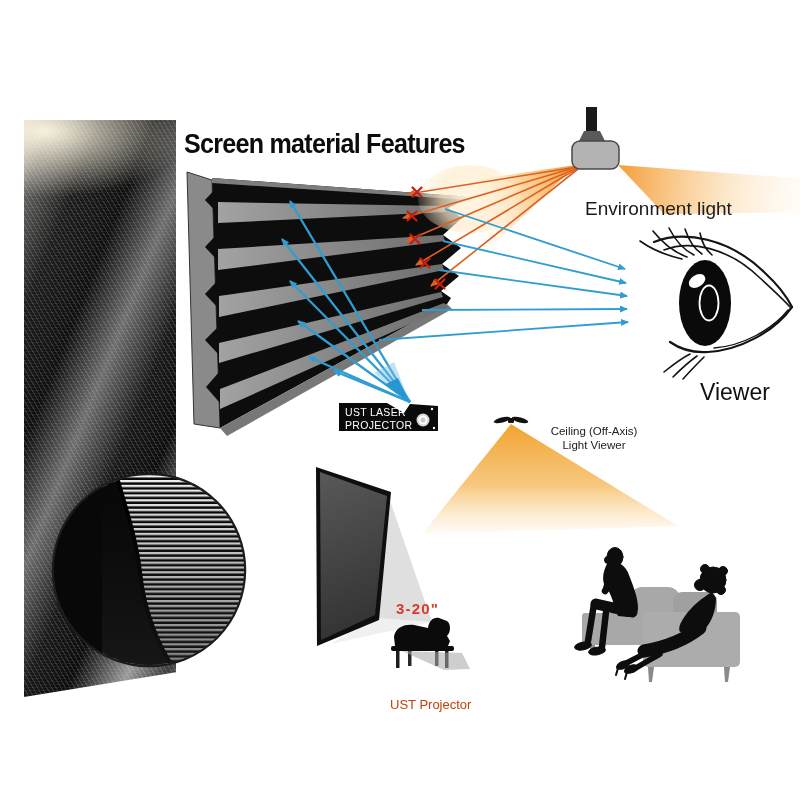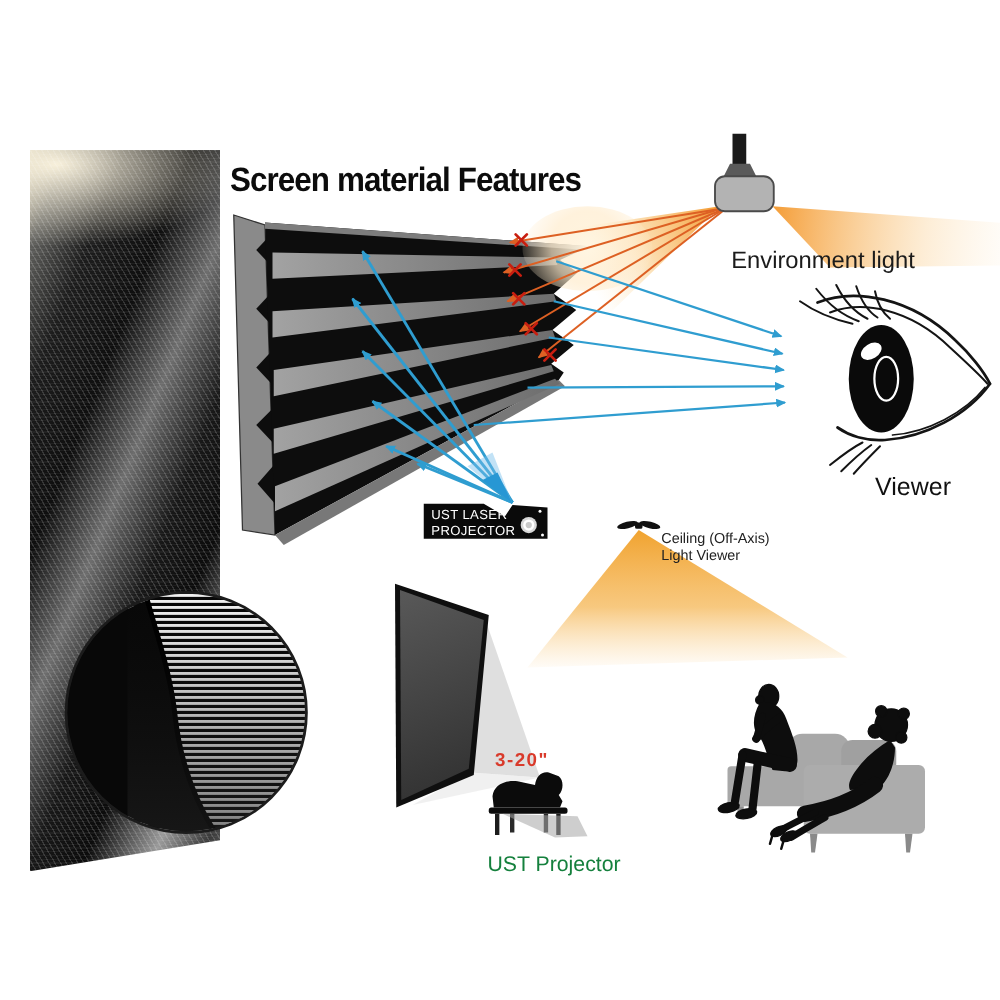--- a/index.html
+++ b/index.html
@@ -13,27 +13,27 @@
       repeating-linear-gradient(0deg, rgba(255,255,255,.05) 0 1px, rgba(0,0,0,0) 1px 3px),
       radial-gradient(ellipse 260px 120px at 14% 2%, rgba(255,247,225,.95) 0%, rgba(255,247,225,0) 55%),
       linear-gradient(112deg,#b8b29e 0%,#5f5f5c 8%,#1d1d1d 20%,#0f0f0f 34%,#6e6e6e 47%,
                       #181818 60%,#0c0c0c 71%,#9a9a9a 85%,#3a3a3a 95%,#5a5a5a 100%);
   }
   svg{position:absolute;left:0;top:0;}
   .label{position:absolute;color:#111;white-space:nowrap;}
   #title{left:160px;top:129px;font-size:27px;font-weight:800;letter-spacing:-.8px;
          color:#0c0c0c;transform:scaleX(.93);transform-origin:left top;}
   #env-light-label{left:561px;top:198px;font-size:19px;color:#1b1b1b;}
-  #viewer-label{left:676px;top:379px;font-size:20px;}
+  #viewer-label{left:676px;top:379px;font-size:23px;}
   #proj-box-label{left:321px;top:406px;font-size:10.5px;font-weight:normal;color:#fff;
                   line-height:12.5px;letter-spacing:.3px;}
-  #ceiling-label{left:505px;top:425px;width:130px;font-size:11.5px;
+  #ceiling-label{left:505px;top:425px;width:130px;text-align:center;font-size:11.5px;
                  color:#222;line-height:13.5px;white-space:nowrap;}
   #throw-label{left:372px;top:600px;font-size:15px;font-weight:bold;color:#d93a2b;letter-spacing:1.2px;}
-  #ust-proj-label{left:366px;top:682px;font-size:17px;color:#15803d;}
+  #ust-proj-label{left:366px;top:697px;font-size:13px;color:#c2410c;}
 </style>
 </head>
 <body>
 
 <div id="stage">
 
   <div id="texture"></div>
 
   <svg width="800" height="800" viewBox="0 0 800 800">
     <defs>

